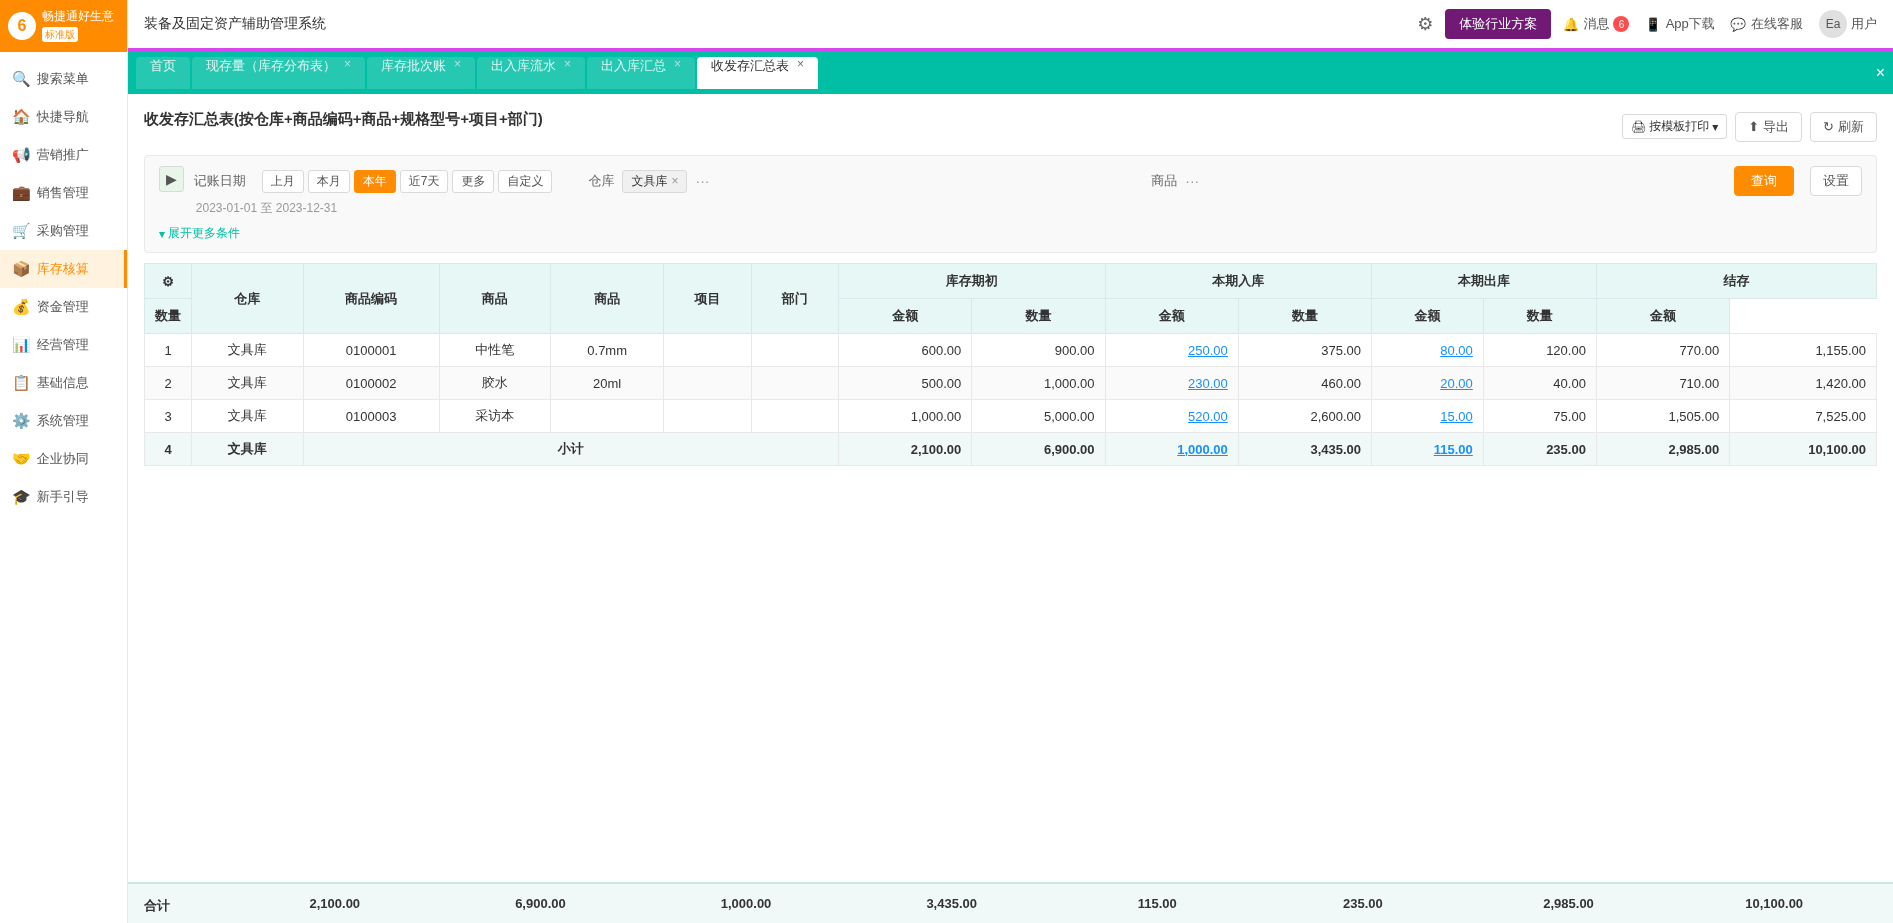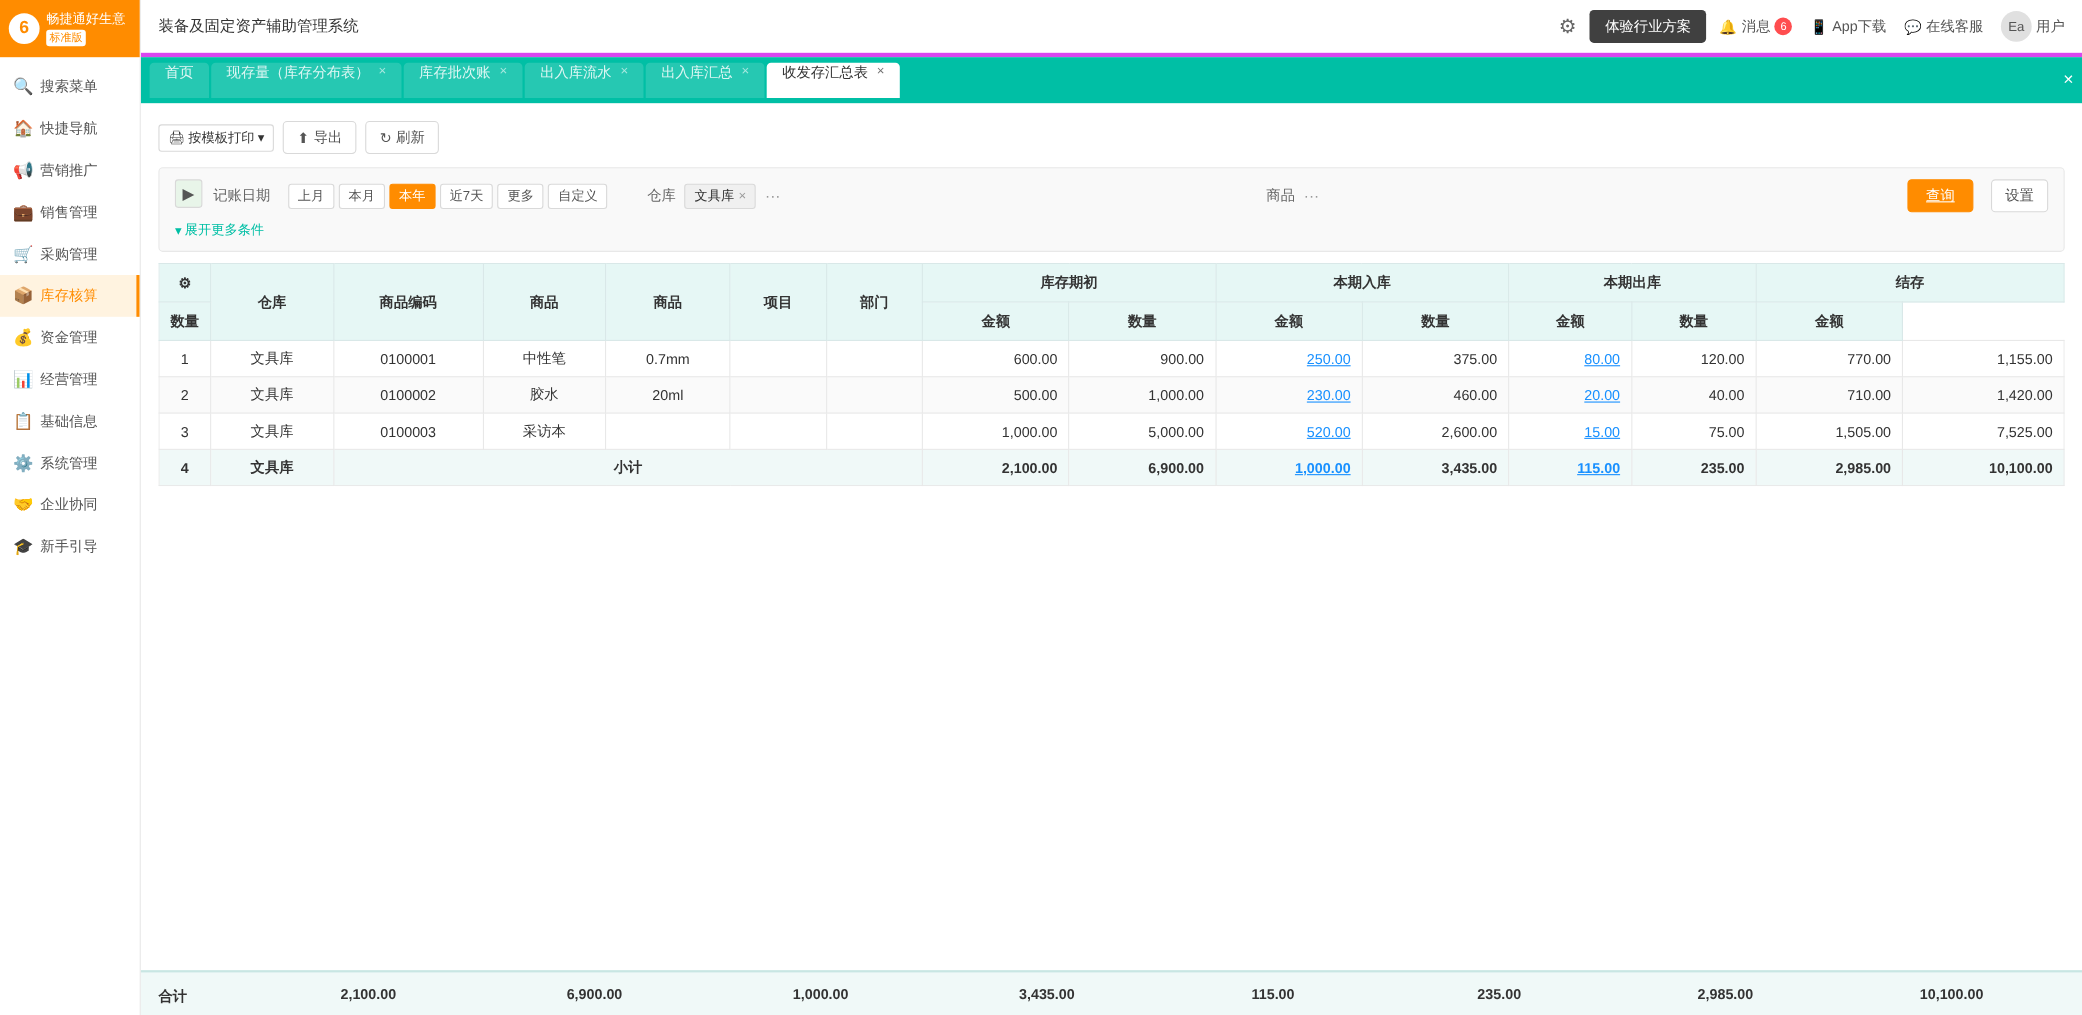--- a/index.html
+++ b/index.html
@@ -16,21 +16,21 @@
     .sidebar-item.active { background: #fff3e0; color: #ff8c00; border-right: 3px solid #ff8c00; }
     .sidebar-item-icon { font-size: 15px; }
 
     
     .main { flex: 1; display: flex; flex-direction: column; height: 100%; overflow: hidden; }
 
     
     .top-header { background: #fff; height: 52px; display: flex; align-items: center; padding: 0 16px; border-bottom: 4px solid #d946ef; gap: 12px; }
     .system-title { font-size: 14px; color: #333; flex: 1; }
     .top-header-actions { display: flex; align-items: center; gap: 16px; }
-    .trial-btn { background: #404040; color: #fff; border: none; border-radius: 4px; padding: 6px 14px; font-size: 13px; cursor: pointer; }
+    .trial-btn { background: #701a75; color: #fff; border: none; border-radius: 4px; padding: 6px 14px; font-size: 13px; cursor: pointer; }
     .settings-icon { font-size: 18px; color: #666; cursor: pointer; }
     .header-action-item { display: flex; align-items: center; gap: 4px; font-size: 13px; color: #555; cursor: pointer; }
     .notification-badge { background: #ff4d4f; color: #fff; border-radius: 50%; font-size: 10px; width: 16px; height: 16px; display: flex; align-items: center; justify-content: center; }
     .user-avatar { width: 28px; height: 28px; background: #e0e0e0; border-radius: 50%; display: flex; align-items: center; justify-content: center; font-size: 12px; }
 
     
     .tab-bar { background: #00bfa5; display: flex; align-items: center; padding: 0 8px; height: 42px; gap: 2px; }
     .tab-item { display: flex; align-items: flex-start; gap: 4px; padding: 0 14px; height: 32px; border-radius: 4px 4px 0 0; font-size: 13px; cursor: pointer; color: rgba(255,255,255,0.85); background: rgba(255,255,255,0.15); }
     .tab-item.active { background: #fff; color: #333; }
     .tab-close { font-size: 12px; margin-left: 4px; opacity: 0.7; }
@@ -49,21 +49,21 @@
     .filter-label { color: #666; font-size: 13px; white-space: nowrap; }
     .date-shortcuts { display: flex; gap: 4px; align-items: center; }
     .date-btn { padding: 2px 8px; border: 1px solid #d9d9d9; border-radius: 3px; background: #fff; cursor: pointer; font-size: 12px; color: #555; }
     .date-btn.active { background: #ff8c00; color: #fff; border-color: #ff8c00; }
     .date-range-text { font-size: 12px; color: #999; margin-top: 2px; }
     .filter-tag { display: flex; align-items: center; background: #f0f0f0; border: 1px solid #d9d9d9; border-radius: 3px; padding: 2px 8px; gap: 4px; font-size: 12px; }
     .filter-tag-close { cursor: pointer; color: #999; }
     .more-dots { color: #999; font-size: 14px; cursor: pointer; }
     .expand-btn { color: #00bfa5; font-size: 12px; cursor: pointer; display: flex; align-items: center; gap: 3px; margin: 8px 0 0 0; }
     .action-btn { display: flex; align-items: center; gap: 4px; padding: 5px 12px; border: 1px solid #d9d9d9; border-radius: 4px; background: #fff; cursor: pointer; font-size: 13px; color: #555; }
-    .action-btn.secondary { background: #00bfa5; color: #fff; border-color: #00bfa5; text-decoration: underline; }
+    .action-btn.secondary { background: #00bfa5; color: #fff; border-color: #00bfa5; }
 
     
     .data-table { width: 100%; border-collapse: collapse; font-size: 13px; }
     .data-table th { background: #e6f7f5; color: #333; font-weight: 600; padding: 8px 10px; border: 1px solid #d9e8e8; text-align: center; white-space: nowrap; }
     .data-table td { padding: 7px 10px; border: 1px solid #e8e8e8; text-align: center; color: #333; }
     .data-table tr:nth-child(even) td { background: #fafafa; }
     .data-table tr.subtotal td { background: #f0f9f8; font-weight: bold; }
     .data-table .underline { text-decoration: underline; color: #1890ff; cursor: pointer; }
     .data-table .num-right { text-align: right; }
 
@@ -199,20 +199,21 @@
         <span>收发存汇总表</span>
         <span class="tab-close">×</span>
       </div>
       <div class="tab-bar-close">×</div>
     </div>
 
   <div class="content">
     <div class="page-container">
 
       <div class="page-header-row">
+        <div class="page-title">收发存汇总表(按仓库+商品编码+商品+规格型号+项目+部门)</div>
         <div class="page-header-actions">
           <div class="header-dropdown">
             <span>🖨</span>
             <span>按模板打印</span>
             <span>▾</span>
           </div>
           <div class="action-btn">
             <span>⬆</span>
             <span>导出</span>
           </div>
@@ -249,20 +250,23 @@
                 <span class="filter-label">商品</span>
                 <span class="more-dots">···</span>
               </div>
               <button class="action-btn secondary" style="background:#ff8c00;border-color:#ff8c00;color:#fff;padding:5px 16px;font-size:13px;">
                 <span>查询</span>
               </button>
               <button class="action-btn" style="color:#555;">
                 <span>设置</span>
               </button>
             </div>
+            <div style="margin-top:4px;margin-left:2px">
+              <span class="date-range-text">2023-01-01 至 2023-12-31</span>
+            </div>
           </div>
         </div>
         <div style="text-align:center;margin-top:6px">
           <span class="expand-btn">
             <span>▾</span>
             <span>展开更多条件</span>
           </span>
         </div>
       </div>
 

